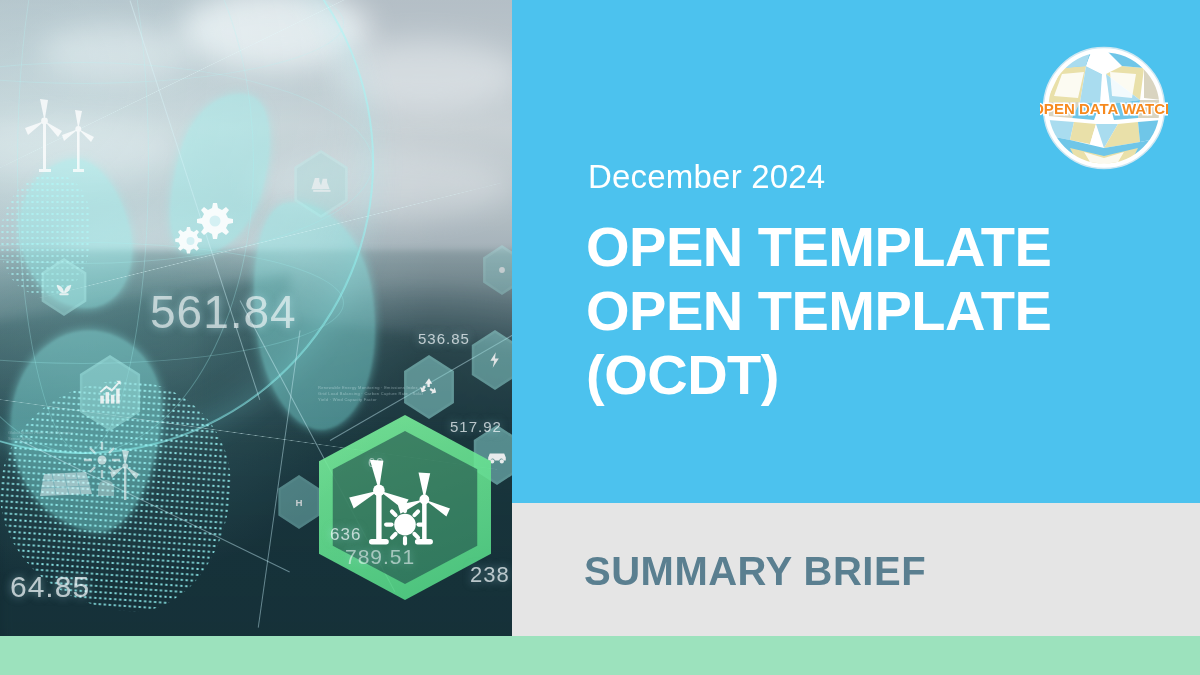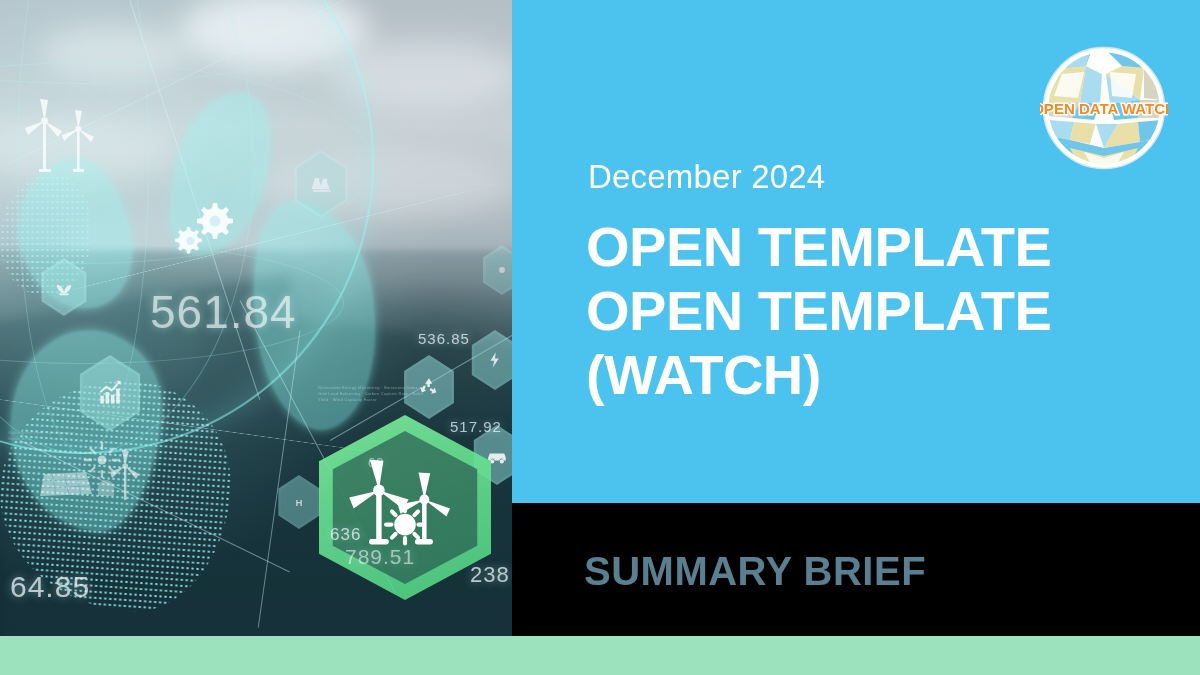--- a/index.html
+++ b/index.html
@@ -303,21 +303,21 @@
     color: #ffffff;
     letter-spacing: -0.5px;
   }
   .main-title .tl { display: block; white-space: nowrap; }
 
   
   .summary-band {
     position: absolute;
     left: 512px; top: 503px;
     width: 688px; height: 133px;
-    background: #000000;
+    background: #e5e5e5;
   }
   .summary-text {
     position: absolute;
     left: 72px; top: 46px;
     font-size: 40px;
     font-weight: 700;
     color: #5a7f90;
     letter-spacing: .5px;
   }
 
@@ -612,21 +612,21 @@
         <circle cx="64" cy="64" r="60.5" fill="none" stroke="#cfe7f2" stroke-width="1.5"></circle>
         <text x="64" y="70" text-anchor="middle" font-family="Liberation Sans, sans-serif" font-weight="bold" font-size="15" fill="#F68A1F" stroke="#ffffff" stroke-width="3" paint-order="stroke">OPEN DATA WATCH</text>
       </svg>
     </div>
 
     <div class="kicker">December 2024</div>
 
     <div class="main-title">
       <span class="tl">OPEN TEMPLATE</span>
       <span class="tl">OPEN TEMPLATE</span>
-      <span class="tl">(WATCH)</span>
+      <span class="tl">(OCDT)</span>
     </div>
   </div>
 
   <div class="summary-band">
     <div class="summary-text">SUMMARY BRIEF</div>
   </div>
 
   <div class="green-strip"></div>
 
 </div>

